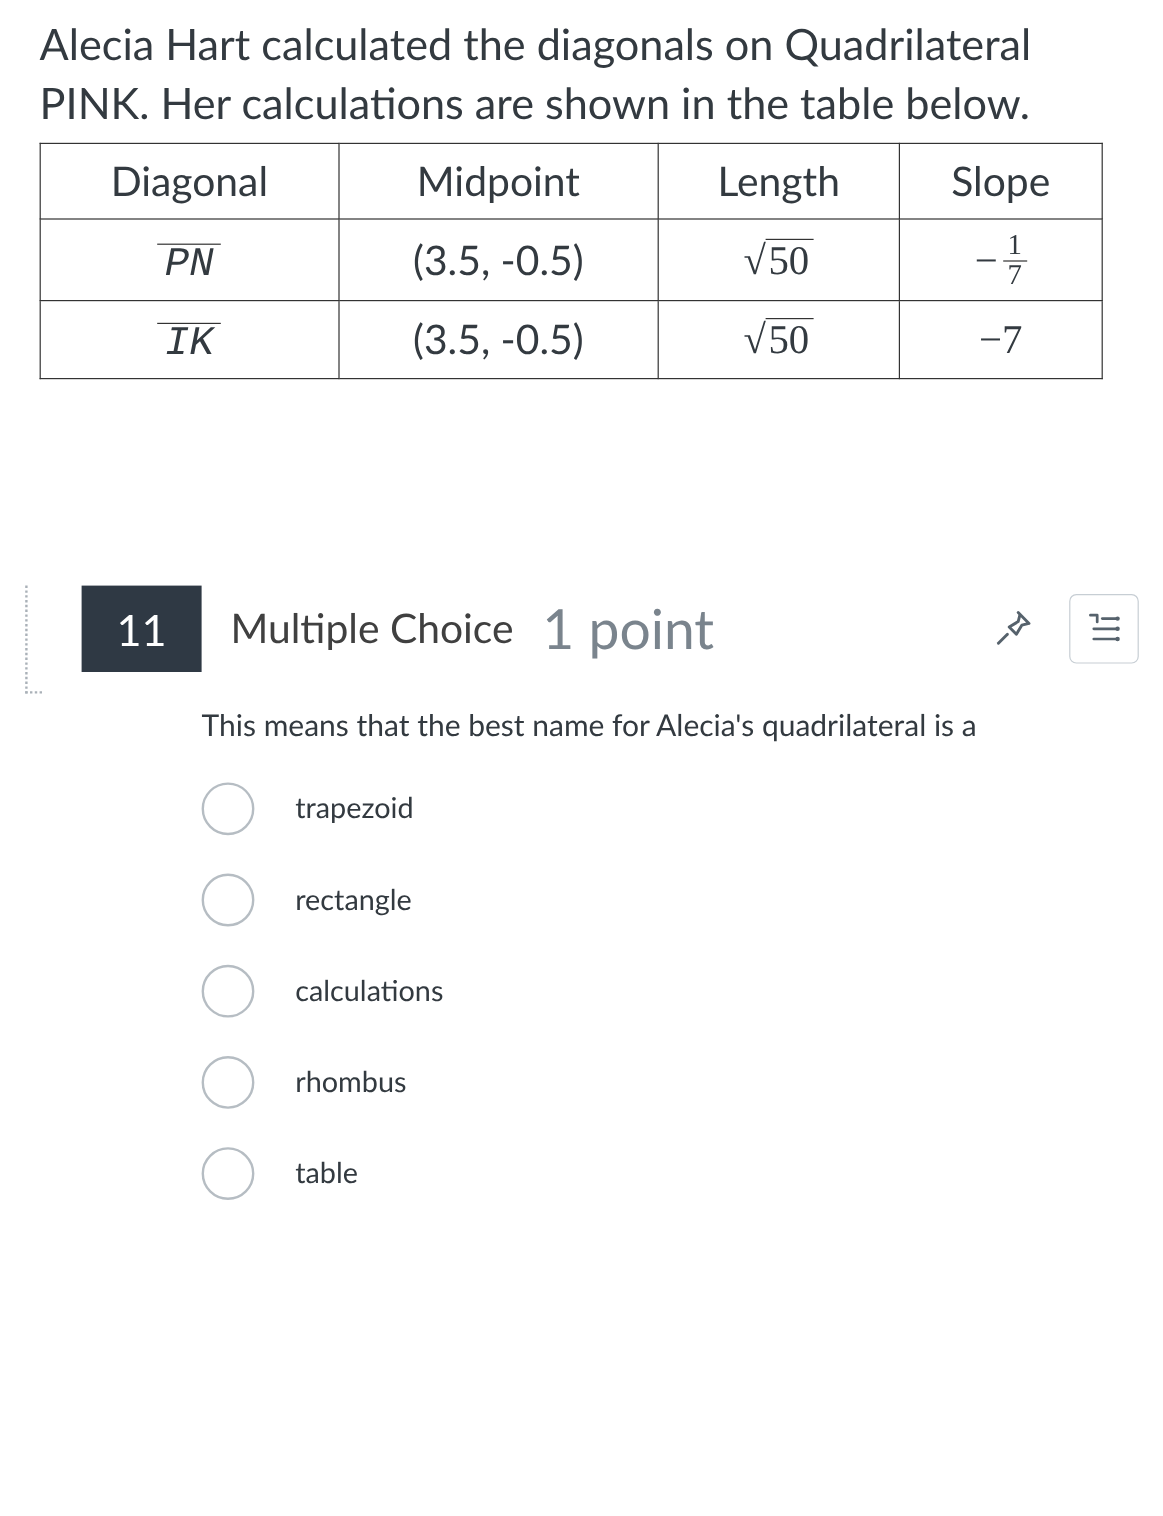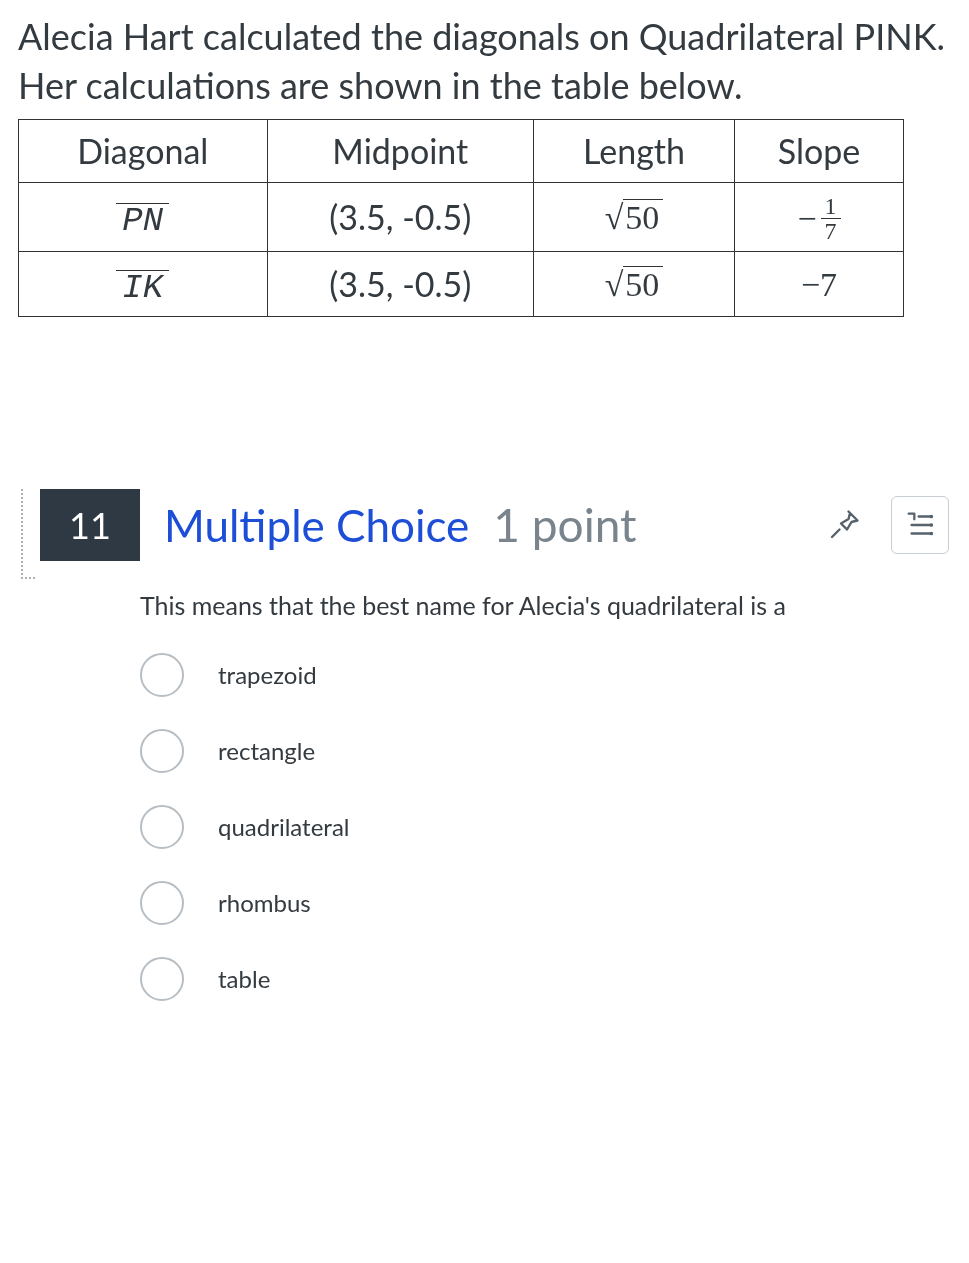--- a/index.html
+++ b/index.html
@@ -6,20 +6,21 @@
   body {
     font-family: "Lato", "Helvetica Neue", Arial, sans-serif;
     color: #333a40;
     width: 969px;
     background: #fff;
   }
   .context-block {
     padding: 12px 18px 12px 18px;
     font-size: 36px;
     line-height: 1.35;
+    margin-left: 15px;
   }
   .context-text { margin-bottom: 10px; }
   table.data-table {
     border-collapse: collapse;
     width: 886px;
     font-size: 34px;
     margin-top: 8px;
   }
   table.data-table th, table.data-table td {
     border: 1.5px solid #333;
@@ -55,20 +56,21 @@
   }
   .frac .num { display: block; border-bottom: 1.5px solid #333; padding: 0 4px; font-size: 24px;}
   .frac .den { display: block; padding: 0 4px; font-size: 24px;}
   .minus { font-family: "Times New Roman", serif; vertical-align: middle; margin-right:4px;}
   .serif { font-family: "Times New Roman", serif; }
 
   .question-block {
     margin-top: 160px;
     display: flex;
     align-items: flex-start;
+    gap: 28px;
   }
   .drag-handle {
     width: 40px;
     padding-top: 48px;
     display:flex;
     flex-direction: column;
     align-items: center;
     justify-content: flex-start;
   }
   .drag-dots {
@@ -89,21 +91,21 @@
   .q-number {
     background: #2f3944;
     color: #fff;
     font-size: 36px;
     width: 100px;
     height: 72px;
     display: flex;
     align-items: center;
     justify-content: center;
   }
-  .q-type { color: #1d4ed8; font-size: 44px; }
+  .q-type { color: #404040; font-size: 34px; }
   .q-points { color: #7a848d; font-size: 46px; }
   .q-actions {
     margin-left: auto;
     display: flex;
     align-items: center;
     gap: 18px;
   }
   .icon-btn {
     width: 58px; height: 58px;
     display:flex; align-items:center; justify-content:center;
@@ -204,21 +206,21 @@
       <div class="option">
         <div class="radio"></div>
         <div class="option-label">trapezoid</div>
       </div>
       <div class="option">
         <div class="radio"></div>
         <div class="option-label">rectangle</div>
       </div>
       <div class="option">
         <div class="radio"></div>
-        <div class="option-label">quadrilateral</div>
+        <div class="option-label">calculations</div>
       </div>
       <div class="option">
         <div class="radio"></div>
         <div class="option-label">rhombus</div>
       </div>
       <div class="option">
         <div class="radio"></div>
         <div class="option-label">table</div>
       </div>
     </div>

